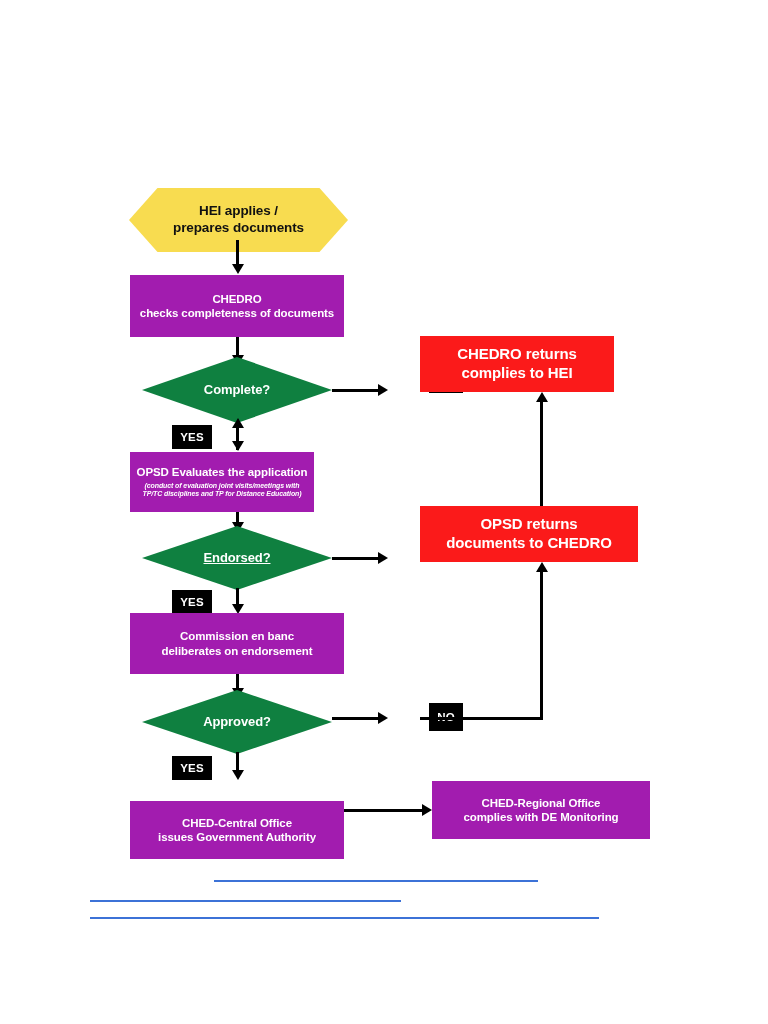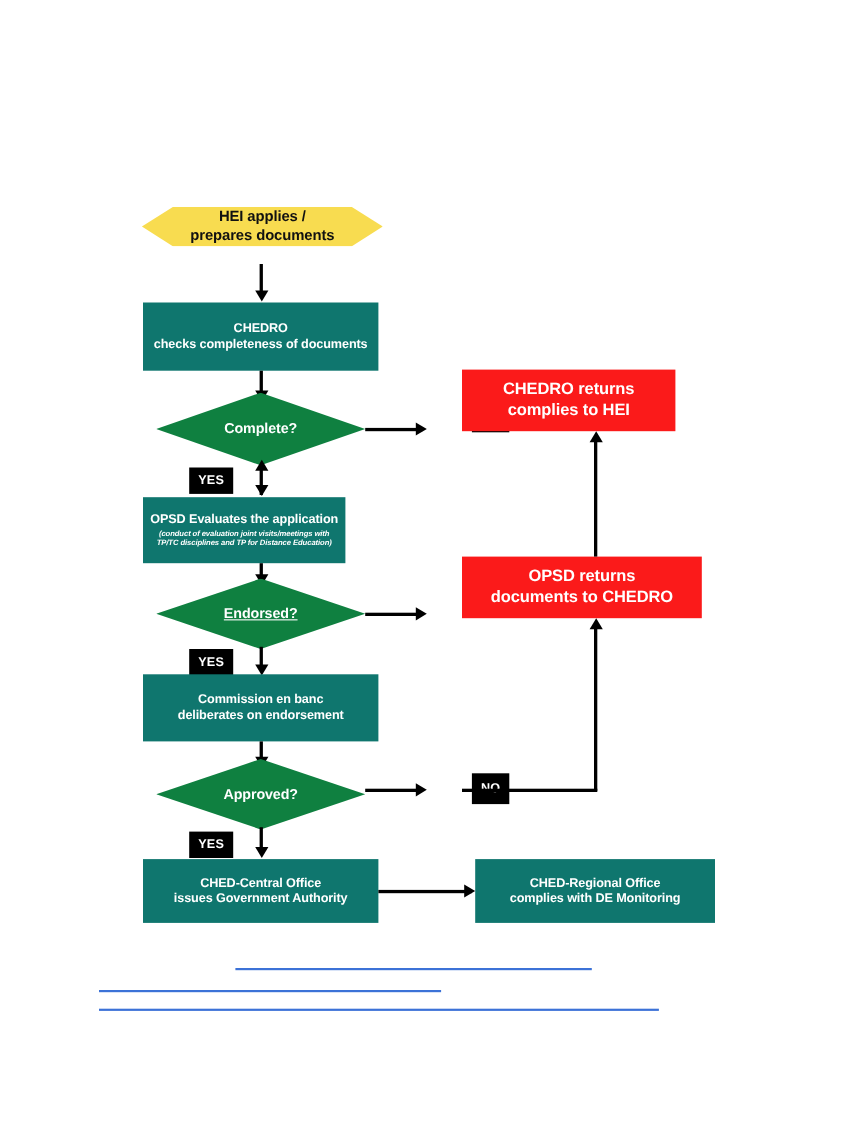--- a/index.html
+++ b/index.html
@@ -40,21 +40,21 @@
   .hex {
     background: #F8DC50;
     color: #111111;
     font-size: 13.5px;
     -webkit-clip-path: polygon(13% 0%, 87% 0%, 100% 50%, 87% 100%, 13% 100%, 0% 50%);
     clip-path: polygon(13% 0%, 87% 0%, 100% 50%, 87% 100%, 13% 100%, 0% 50%);
   }
 
   
   .proc {
-    background: #0f766e;
+    background: #a21caf;
     font-size: 11.5px;
   }
   .proc .sub {
     display: block;
     font-size: 7px;
     font-style: italic;
     font-weight: bold;
     line-height: 1.2;
     margin-top: 2px;
   }
@@ -112,21 +112,21 @@
     position: absolute;
     height: 2px;
     background: #3C72D7;
   }
 </style>
 </head>
 <body>
 
 <div class="page">
 
-  <div class="node hex" style="left:129px; top:188px; width:219px; height:36px;">
+  <div class="node hex" style="left:129px; top:188px; width:219px; height:64px;">
     <span class="lines">
       <span class="l">HEI applies /</span>
       <span class="l">prepares documents</span>
     </span>
   </div>
 
   <div class="conn vline" style="left:236px; top:240px; height:28px;"></div>
   <div class="arrowhead arrow-down" style="left:231.5px; top:264px;"></div>
 
   <div class="node proc" style="left:130px; top:275px; width:214px; height:62px;">
@@ -231,21 +231,21 @@
   <div class="conn vline" style="left:540px; top:570px; height:149px;"></div>
   <div class="arrowhead arrow-up" style="left:535.5px; top:562px;"></div>
 
   <div class="badge" style="left:129px; top:756px; width:40px; height:24px;">
     <span>YES</span>
   </div>
 
   <div class="conn vline" style="left:236px; top:752px; height:22px;"></div>
   <div class="arrowhead arrow-down" style="left:231.5px; top:770px;"></div>
 
-  <div class="node proc" style="left:130px; top:781px; width:214px; height:58px;">
+  <div class="node proc" style="left:130px; top:801px; width:214px; height:58px;">
     <span class="lines">
       <span class="l">CHED-Central Office</span>
       <span class="l">issues Government Authority</span>
     </span>
   </div>
 
   <div class="conn hline" style="left:344px; top:808.5px; width:85px;"></div>
   <div class="arrowhead arrow-right" style="left:422px; top:804px;"></div>
 
   <div class="node proc" style="left:432px; top:781px; width:218px; height:58px;">

